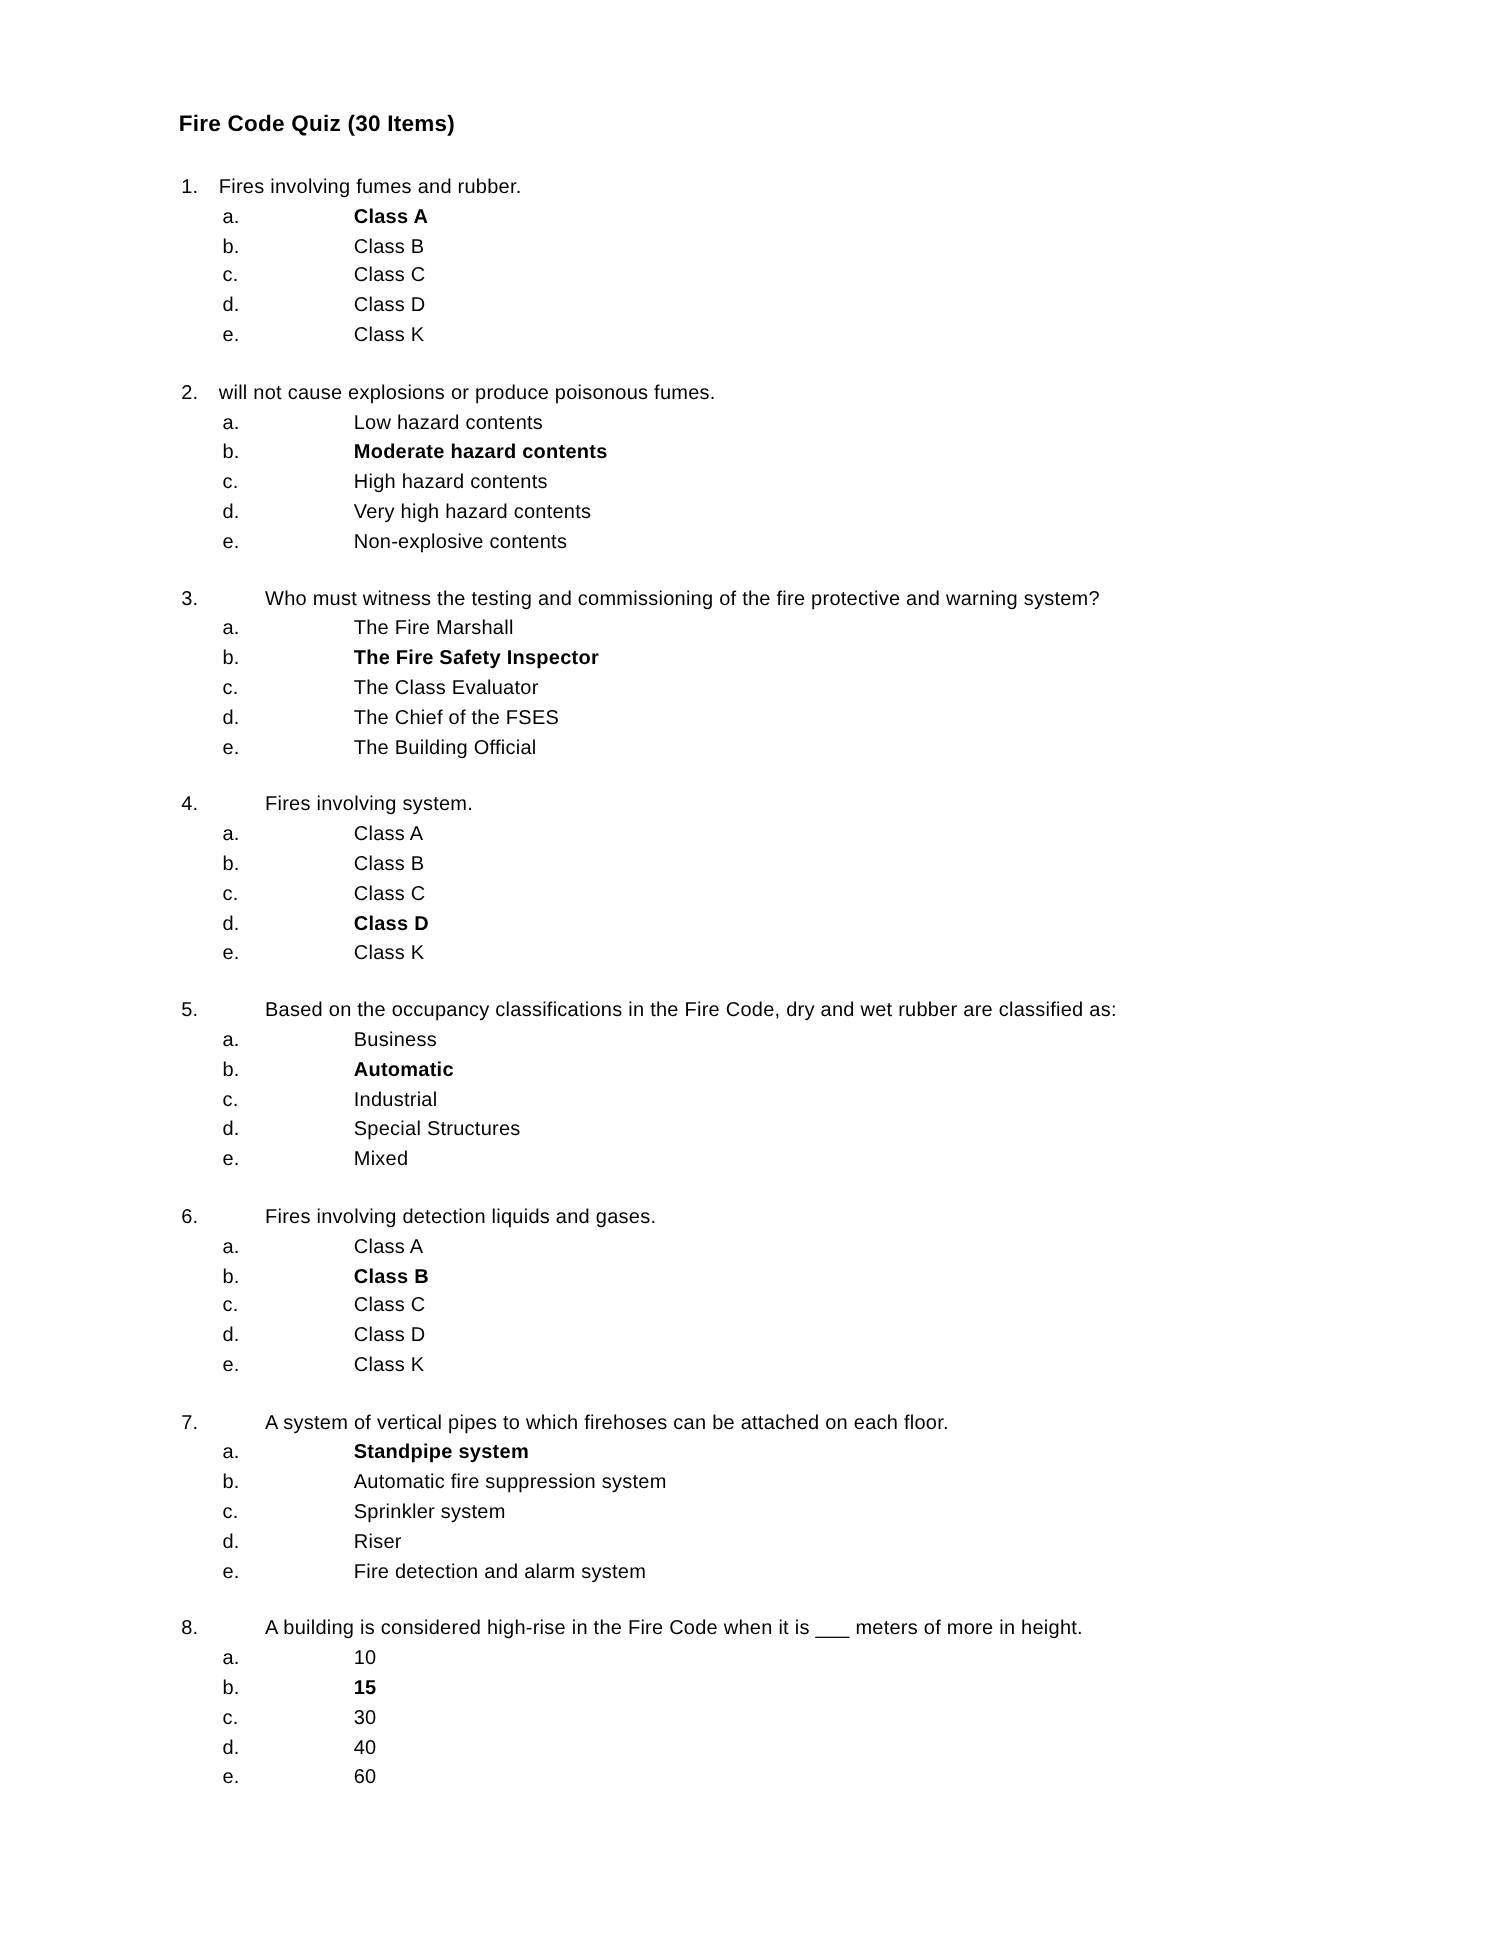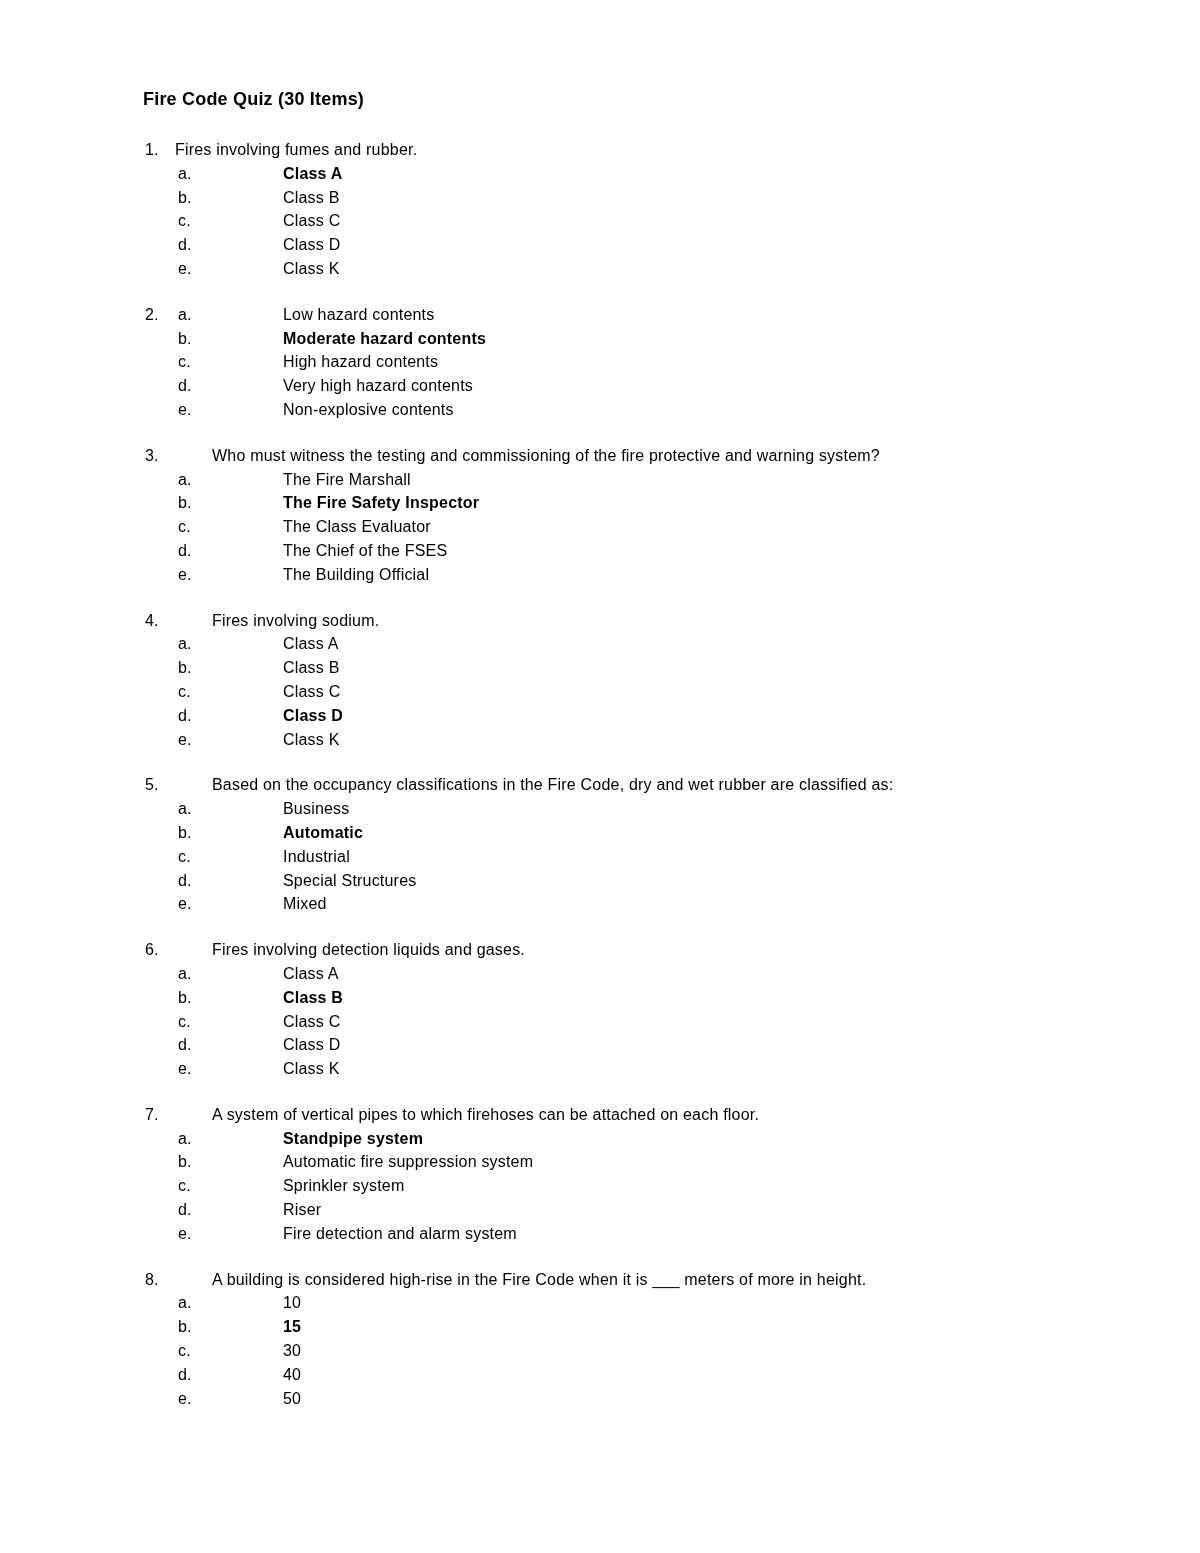--- a/index.html
+++ b/index.html
@@ -91,20 +91,21 @@
     </div>
     <div class="opt">
       <span class="opt-letter">e.</span>
       <span class="opt-text">Class K</span>
     </div>
   </div>
 
   <div class="question">
     <div class="q-head">
       <span class="q-num">2.</span>
+      <span class="qline">will not cause explosions or produce poisonous fumes.</span>
     </div>
     <div class="opt">
       <span class="opt-letter">a.</span>
       <span class="opt-text">Low hazard contents</span>
     </div>
     <div class="opt">
       <span class="opt-letter">b.</span>
       <span class="opt-text bold">Moderate hazard contents</span>
     </div>
     <div class="opt">
@@ -144,21 +145,21 @@
     </div>
     <div class="opt">
       <span class="opt-letter">e.</span>
       <span class="opt-text">The Building Official</span>
     </div>
   </div>
 
   <div class="question">
     <div class="q-head">
       <span class="q-num">4.</span>
-      <span class="qline qline-indent">Fires involving sodium.</span>
+      <span class="qline qline-indent">Fires involving system.</span>
     </div>
     <div class="opt">
       <span class="opt-letter">a.</span>
       <span class="opt-text">Class A</span>
     </div>
     <div class="opt">
       <span class="opt-letter">b.</span>
       <span class="opt-text">Class B</span>
     </div>
     <div class="opt">
@@ -272,17 +273,17 @@
     <div class="opt">
       <span class="opt-letter">c.</span>
       <span class="opt-text">30</span>
     </div>
     <div class="opt">
       <span class="opt-letter">d.</span>
       <span class="opt-text">40</span>
     </div>
     <div class="opt">
       <span class="opt-letter">e.</span>
-      <span class="opt-text">50</span>
+      <span class="opt-text">60</span>
     </div>
   </div>
 
 </div>
 
 </body></html>

